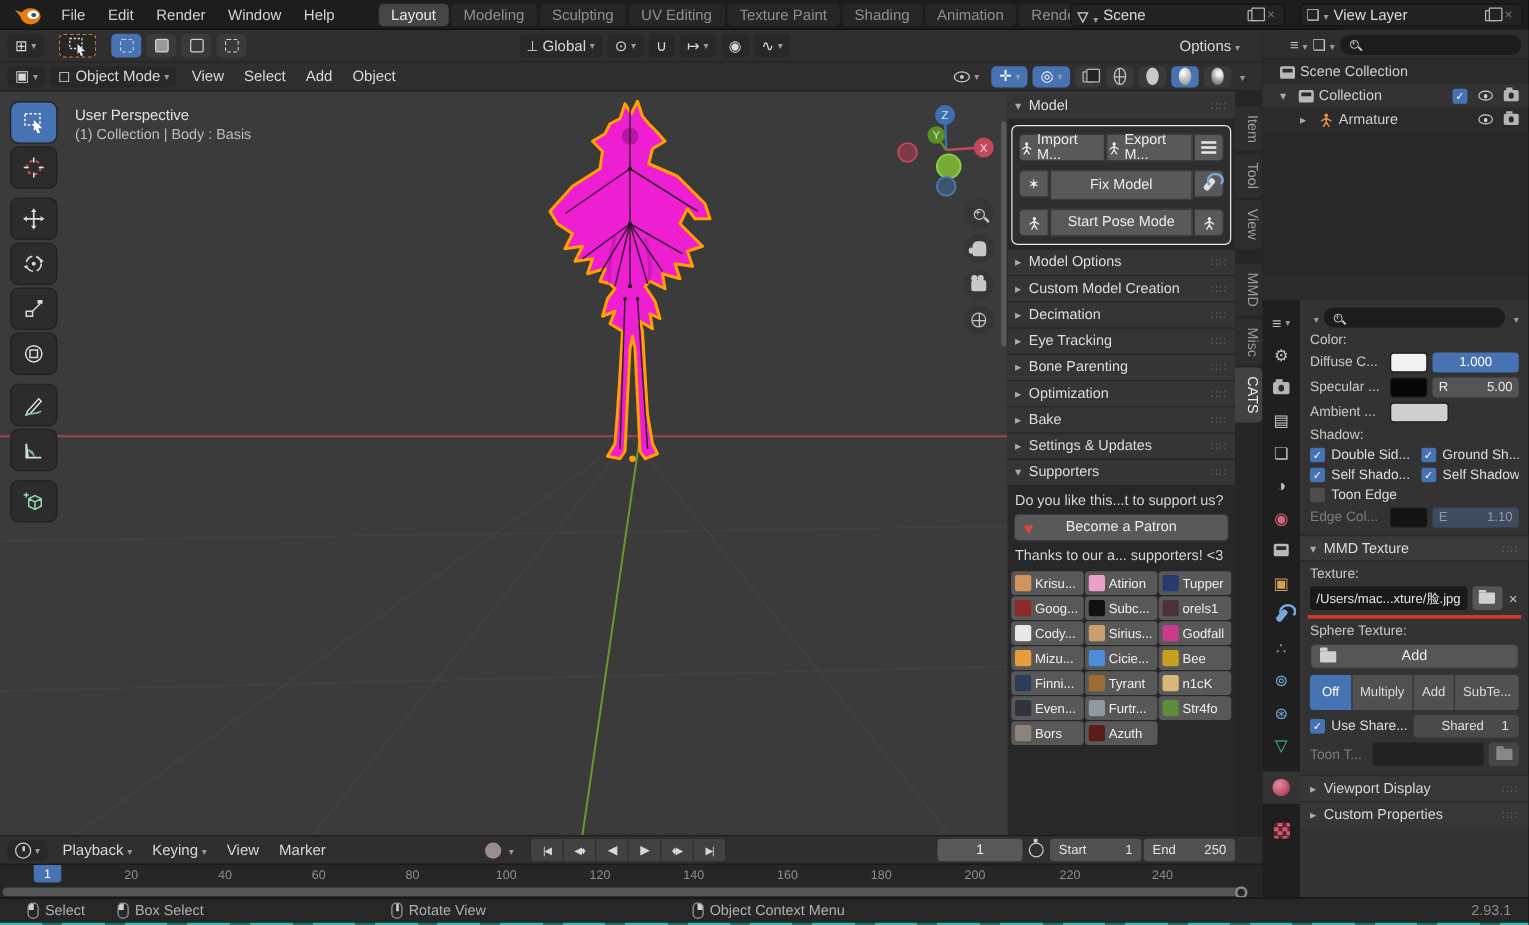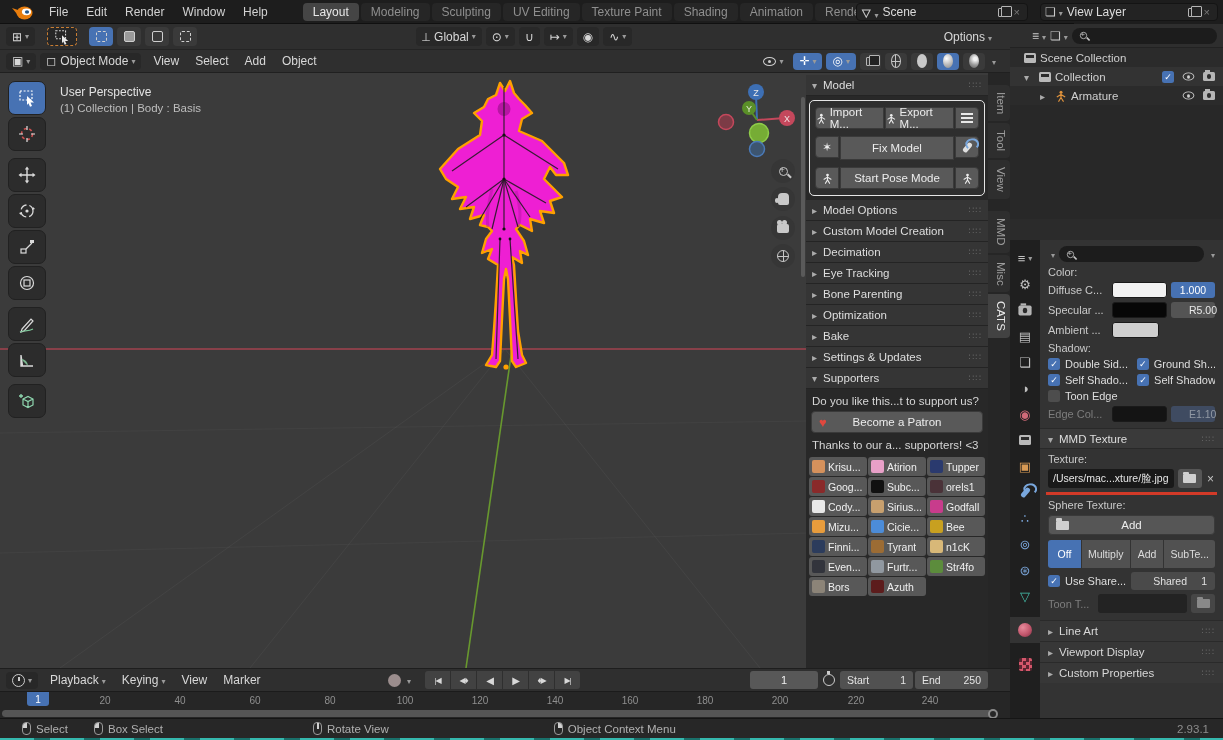--- a/index.html
+++ b/index.html
@@ -108,21 +108,21 @@
   .ptab{width:30px;height:26px;display:flex;align-items:center;justify-content:center;font-size:13px;color:#c0c0c0}
   .ptab.active{background:#333}
   .pmat{width:14px;height:14px;border-radius:50%;background:radial-gradient(circle at 35% 32%,#e88a9b,#c2566c 55%,#7e2f42)}
   .pchk{width:13px;height:13px;background:conic-gradient(#d4576b 25%,#5b2430 0 50%,#d4576b 0 75%,#5b2430 0);background-size:7px 7px;border-radius:2px}
   .wrench{width:5px;height:11px;background:#79a7dd;border-radius:2px;transform:rotate(40deg);position:relative}
   .wrench::before{content:"";position:absolute;top:-6px;left:-2.6px;width:10px;height:8px;border-radius:50%;border:2.6px solid #79a7dd;border-top-color:transparent;transform:rotate(135deg)}
   .pcontent{flex:1;padding:2px 8px 0;overflow:hidden;position:relative}
   .prow{display:flex;align-items:center;margin-top:4px;gap:4px}
   .plabel{width:60px;font-size:11px;color:#c9c9c9;white-space:nowrap;overflow:hidden;flex:none}
   .swatch{flex:1;height:16px;border-radius:3px;border:1px solid #1a1a1a}
-  .val{width:44px;height:16px;border-radius:3px;background:#545454;font-size:10.5px;display:flex;align-items:center;justify-content:space-between;padding:0 18px;color:#e8e8e8;flex:none}
+  .val{width:69px;height:16px;border-radius:3px;background:#545454;font-size:10.5px;display:flex;align-items:center;justify-content:space-between;padding:0 5px;color:#e8e8e8;flex:none}
   .val.blue{background:#4772b3;justify-content:center;color:#fff}
   .val.dis{background:#46597a;opacity:.65;color:#c3cedf}
   .cbrow{display:flex;align-items:center;gap:5px;font-size:11px;color:#dedede;white-space:nowrap;overflow:hidden}
   .pshdr{height:21px;display:flex;align-items:center;background:#3a3a3a;border-top:1px solid #292929;border-bottom:1px solid #292929;margin:6px -8px 0;padding:0 8px;color:#dedede;font-size:11.5px}
   .field{flex:1;height:19px;background:#191919;border-radius:3px;display:flex;align-items:center;padding:0 5px;font-size:10.5px;color:#e6e6e6;overflow:hidden;white-space:nowrap}
   .sqbtn{width:24px;height:19px;background:#565656;border-radius:3px;display:flex;align-items:center;justify-content:center;flex:none}
   .folder{width:13px;height:9px;background:#d0d0d0;border-radius:1px;position:relative}
   .folder::before{content:"";position:absolute;top:-2.5px;left:0;width:6px;height:2.5px;background:#d0d0d0;border-radius:1px 1px 0 0}
   .redline{height:3px;background:#d23a28;margin:4px -2px 0}
   .seg{display:flex;margin-top:5px;border-radius:3px;overflow:hidden;gap:1px}
@@ -790,25 +790,20 @@
       <div class="prow">
         <span class="plabel" style="width:46px;color:#7d7d7d">Toon T...</span>
         <span class="field" style="background:#232323"></span>
         <span class="sqbtn" style="opacity:.55">
             <span class="folder"></span>
           </span>
       </div>
       <div style="margin-top:7px">
         <div class="psec">
             <span class="tri-r"></span>
-            <span>Line Art</span>
-            <span class="dots"></span>
-          </div>
-        <div class="psec">
-            <span class="tri-r"></span>
             <span>Viewport Display</span>
             <span class="dots"></span>
           </div>
         <div class="psec">
             <span class="tri-r"></span>
             <span>Custom Properties</span>
             <span class="dots"></span>
           </div>
       </div>
     </div>

